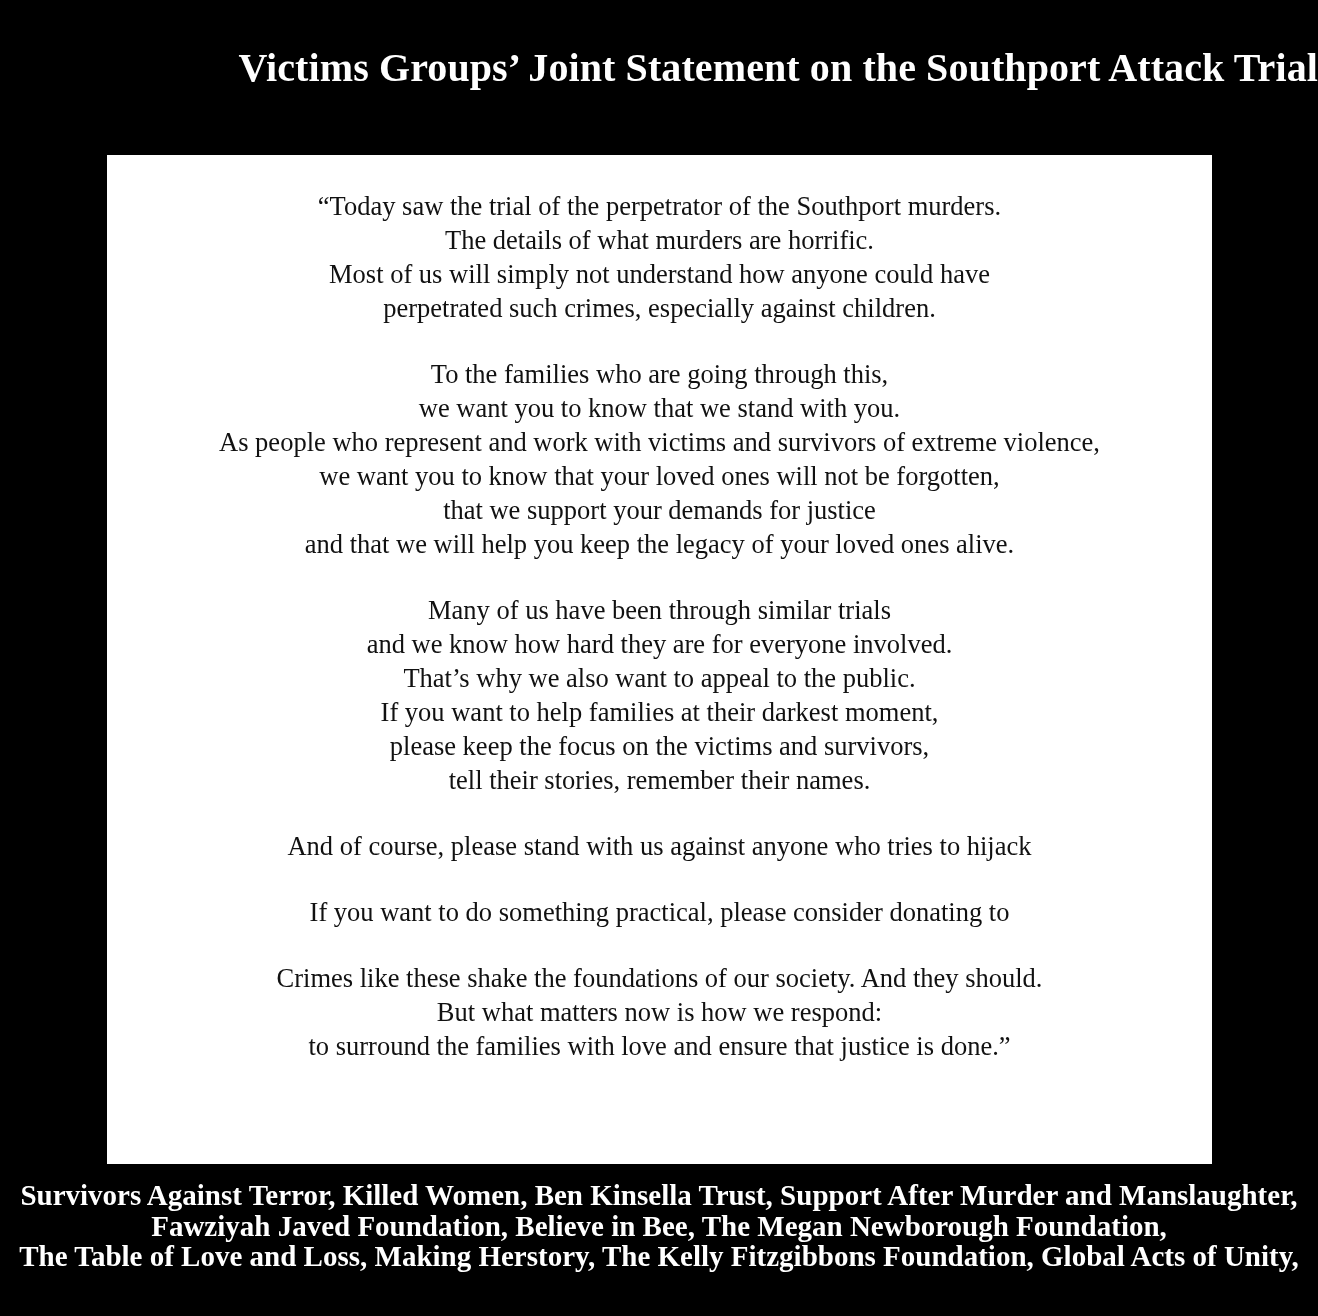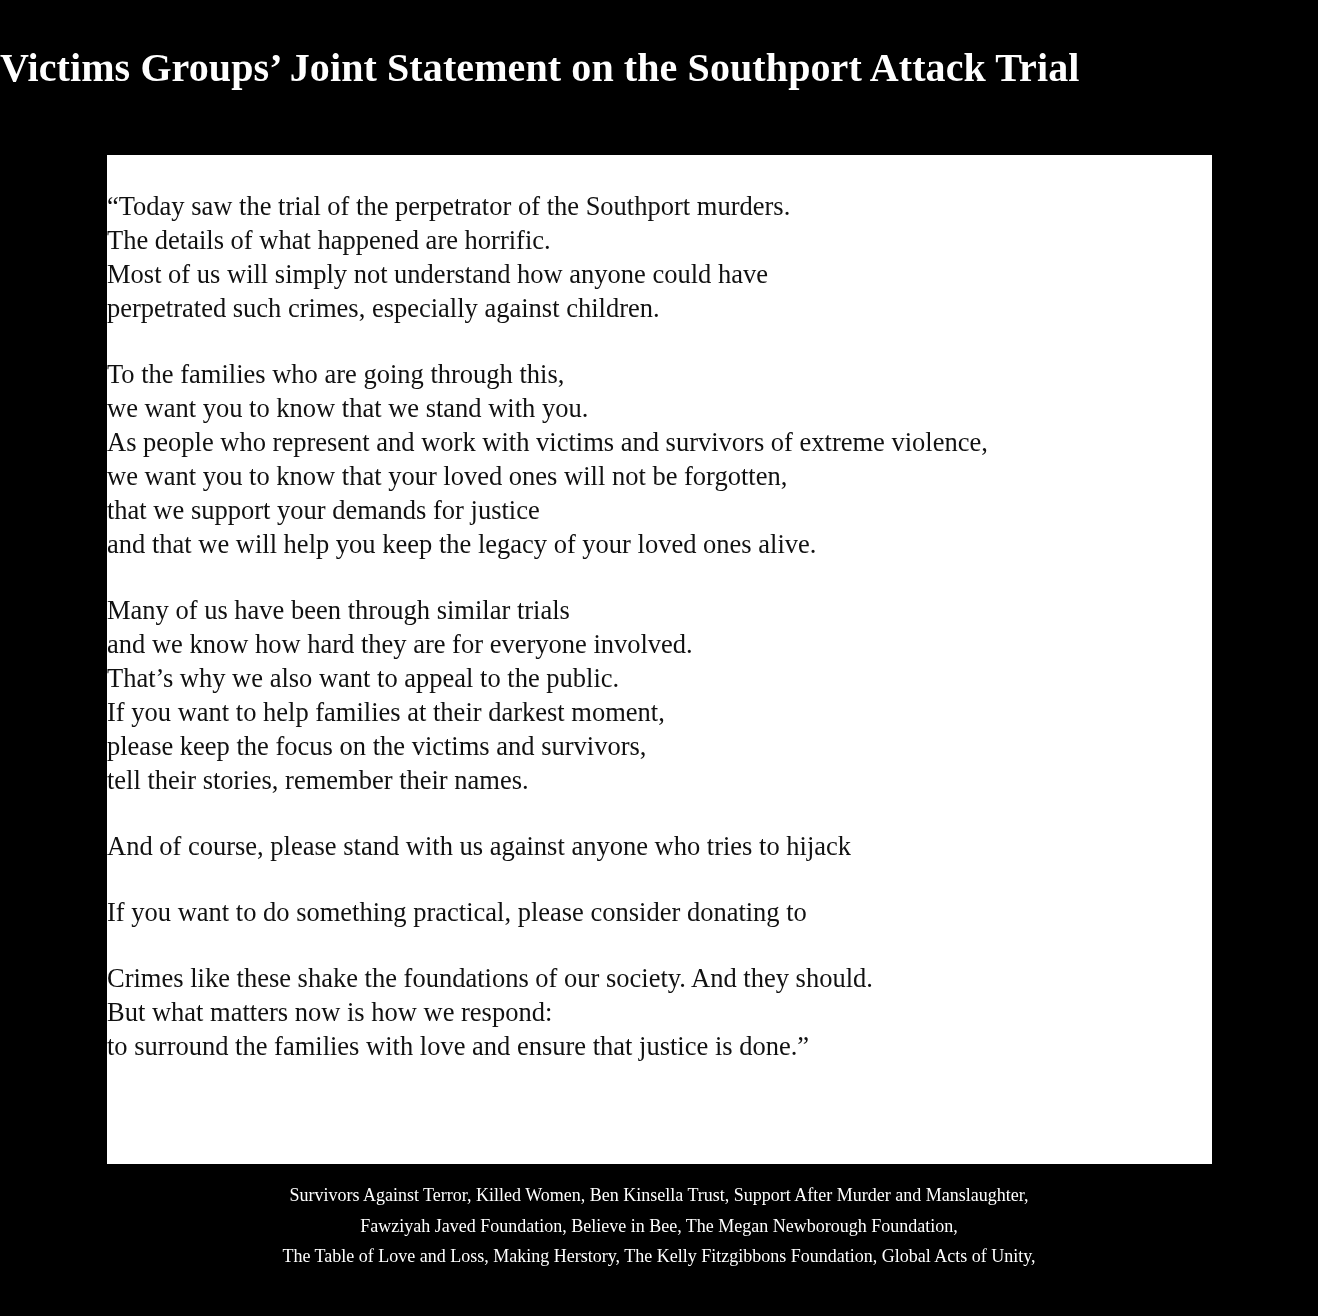--- a/index.html
+++ b/index.html
@@ -19,21 +19,21 @@
     width: 1318px;
     height: 1316px;
     background: #000000;
     box-sizing: border-box;
   }
   .headline {
     position: absolute;
     top: 48px;
     left: 0;
     width: 1318px;
-    text-align: left;
+    text-align: right;
     color: #ffffff;
     font-size: 40px;
     font-weight: bold;
     letter-spacing: 0.1px;
     line-height: 1.0;
     white-space: nowrap;
   }
   .statement-panel {
     position: absolute;
     left: 107px;
@@ -42,20 +42,21 @@
     height: 1009px;
     background: #ffffff;
     box-sizing: border-box;
     overflow: hidden;
   }
   .statement-body {
     position: absolute;
     left: 0;
     top: 34px;
     width: 1105px;
+    text-align: center;
     color: #111111;
   }
   .para {
     margin: 0 0 32px 0;
     padding: 0;
   }
   .para:last-child {
     margin-bottom: 16px;
   }
   .line {
@@ -67,39 +68,39 @@
   .signatories {
     position: absolute;
     left: 0;
     top: 1180px;
     width: 1318px;
     text-align: center;
     color: #ffffff;
   }
   .sig-line {
     display: block;
-    font-size: 18px;
+    font-size: 29px;
     line-height: 30.5px;
-    font-weight: normal;
+    font-weight: bold;
     white-space: nowrap;
   }
 </style>
 </head>
 <body>
 
 <div class="poster">
 
   <div class="headline">Victims Groups’ Joint Statement on the Southport Attack Trial</div>
 
   <div class="statement-panel">
     <div class="statement-body">
 
       <div class="para">
         <span class="line">“Today saw the trial of the perpetrator of the Southport murders.</span>
-        <span class="line">The details of what happened are horrific.</span>
+        <span class="line">The details of what murders are horrific.</span>
         <span class="line">Most of us will simply not understand how anyone could have</span>
         <span class="line">perpetrated such crimes, especially against children.</span>
       </div>
 
       <div class="para">
         <span class="line">To the families who are going through this,</span>
         <span class="line">we want you to know that we stand with you.</span>
         <span class="line">As people who represent and work with victims and survivors of extreme violence,</span>
         <span class="line">we want you to know that your loved ones will not be forgotten,</span>
         <span class="line">that we support your demands for justice</span>

